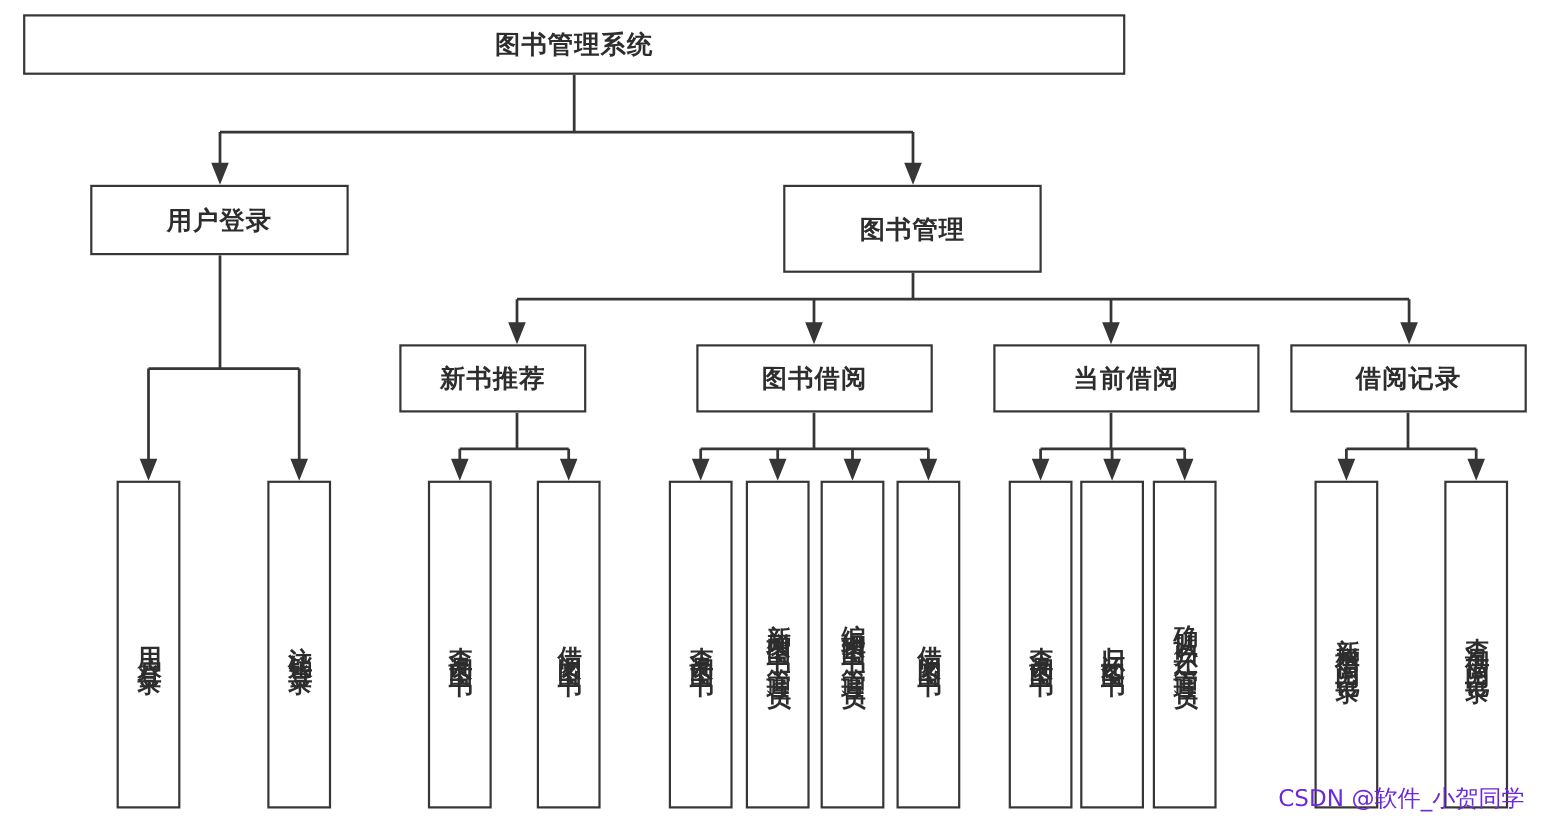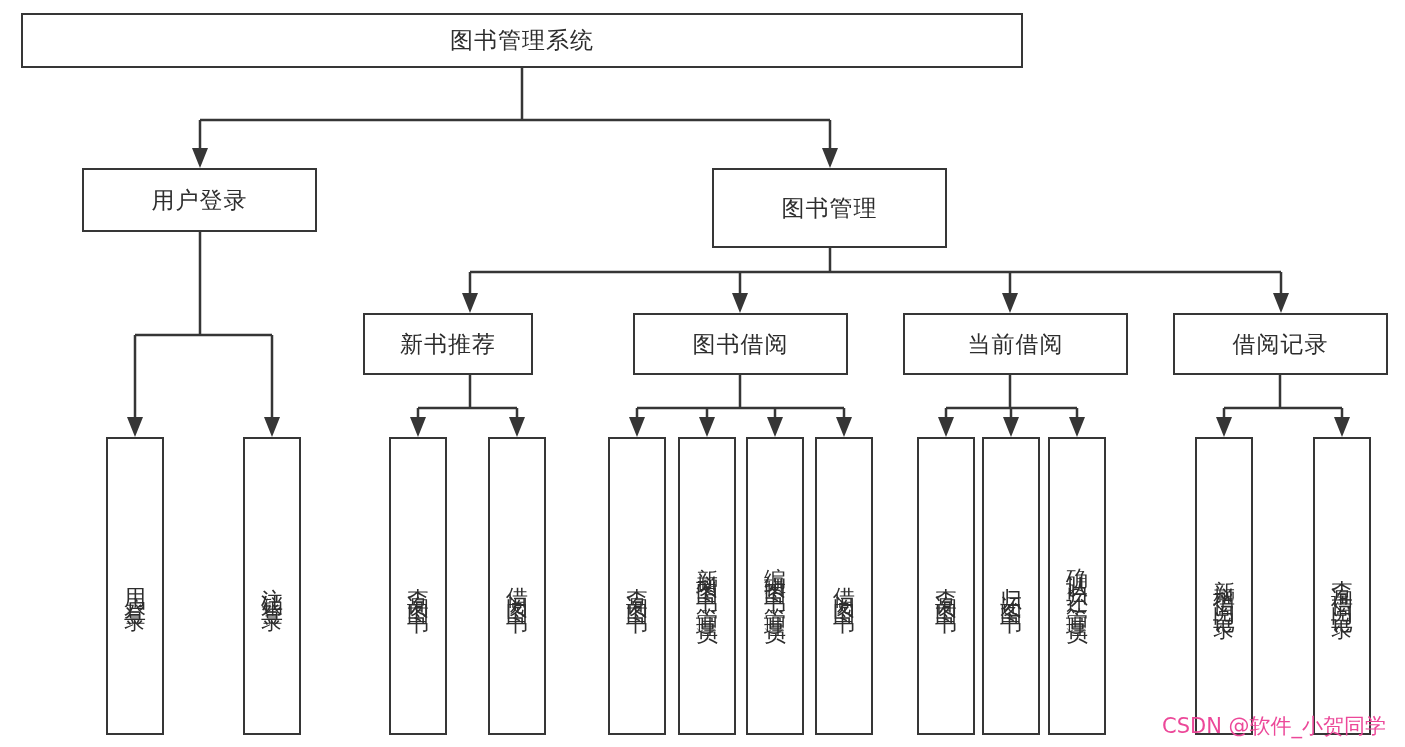--- a/index.html
+++ b/index.html
@@ -23,39 +23,40 @@
   }
   .node {
     position: absolute;
     box-sizing: border-box;
     background: #ffffff;
     border: 2px solid #363636;
     display: flex;
     align-items: center;
     justify-content: center;
     color: #2d2d2d;
+    font-weight: bold;
   }
   .node.h span {
     font-size: 23px;
     letter-spacing: 1px;
     white-space: nowrap;
   }
   .node.v span {
     writing-mode: vertical-rl;
     font-size: 22px;
     letter-spacing: 8px;
     line-height: 1;
     white-space: nowrap;
   }
   .watermark {
     position: absolute;
     left: 1162px;
     top: 712px;
     font-size: 21px;
-    color: #ec4899;
+    color: #6d28d9;
     white-space: nowrap;
     letter-spacing: 0px;
   }
 </style>
 </head>
 <body>
 
 <div id="canvas">
 
   <svg id="connectors" viewBox="0 0 1405 747" xmlns="http://www.w3.org/2000/svg">
@@ -103,21 +104,21 @@
   <div class="node h" style="left:712px; top:168px; width:235px; height:80px;">
     <span>图书管理</span>
   </div>
 
   <div class="node h" style="left:363px; top:313px; width:170px; height:62px;">
     <span>新书推荐</span>
   </div>
   <div class="node h" style="left:633px; top:313px; width:215px; height:62px;">
     <span>图书借阅</span>
   </div>
-  <div class="node h" style="left:903px; top:313px; width:225px; height:62px;">
+  <div class="node h" style="left:903px; top:313px; width:242px; height:62px;">
     <span>当前借阅</span>
   </div>
   <div class="node h" style="left:1173px; top:313px; width:215px; height:62px;">
     <span>借阅记录</span>
   </div>
 
   <div class="node v" style="left:106px; top:437px; width:58px; height:298px;">
     <span>用户登录</span>
   </div>
   <div class="node v" style="left:243px; top:437px; width:58px; height:298px;">

